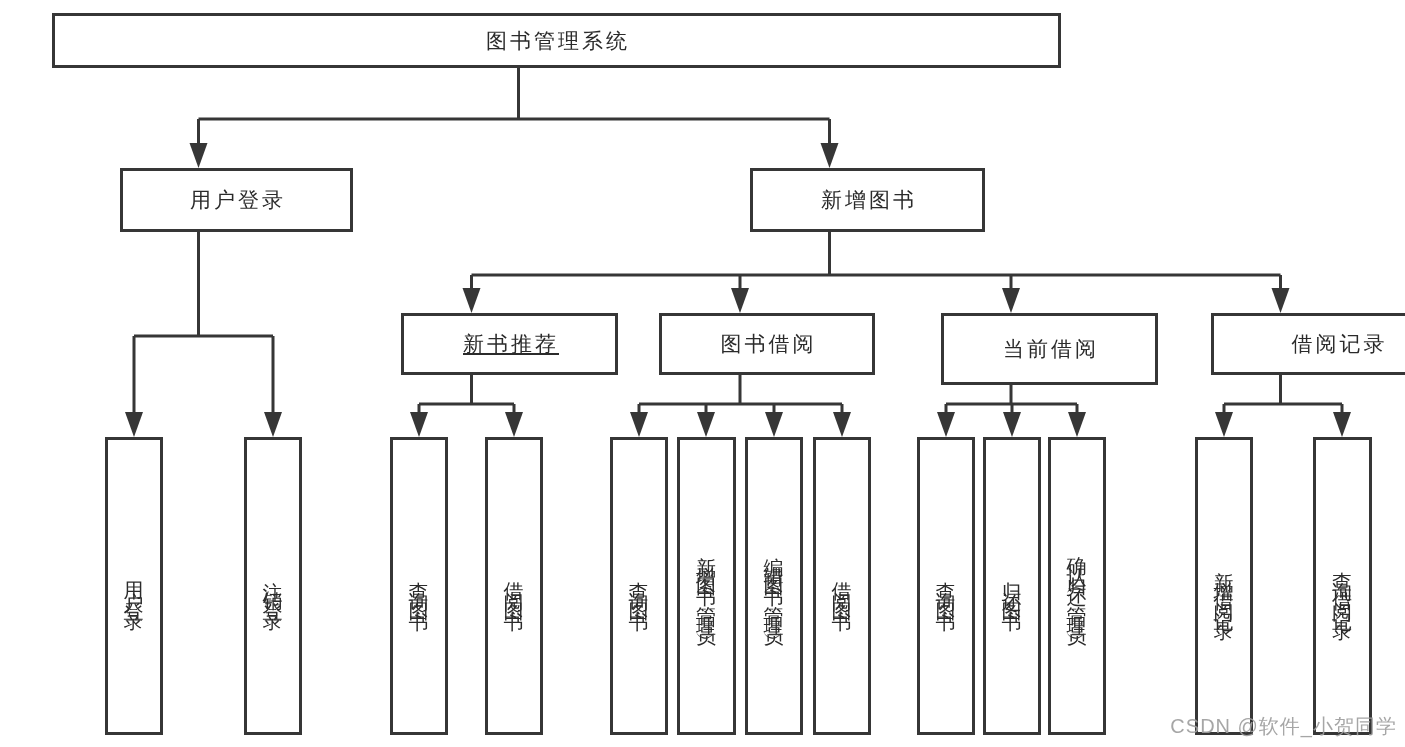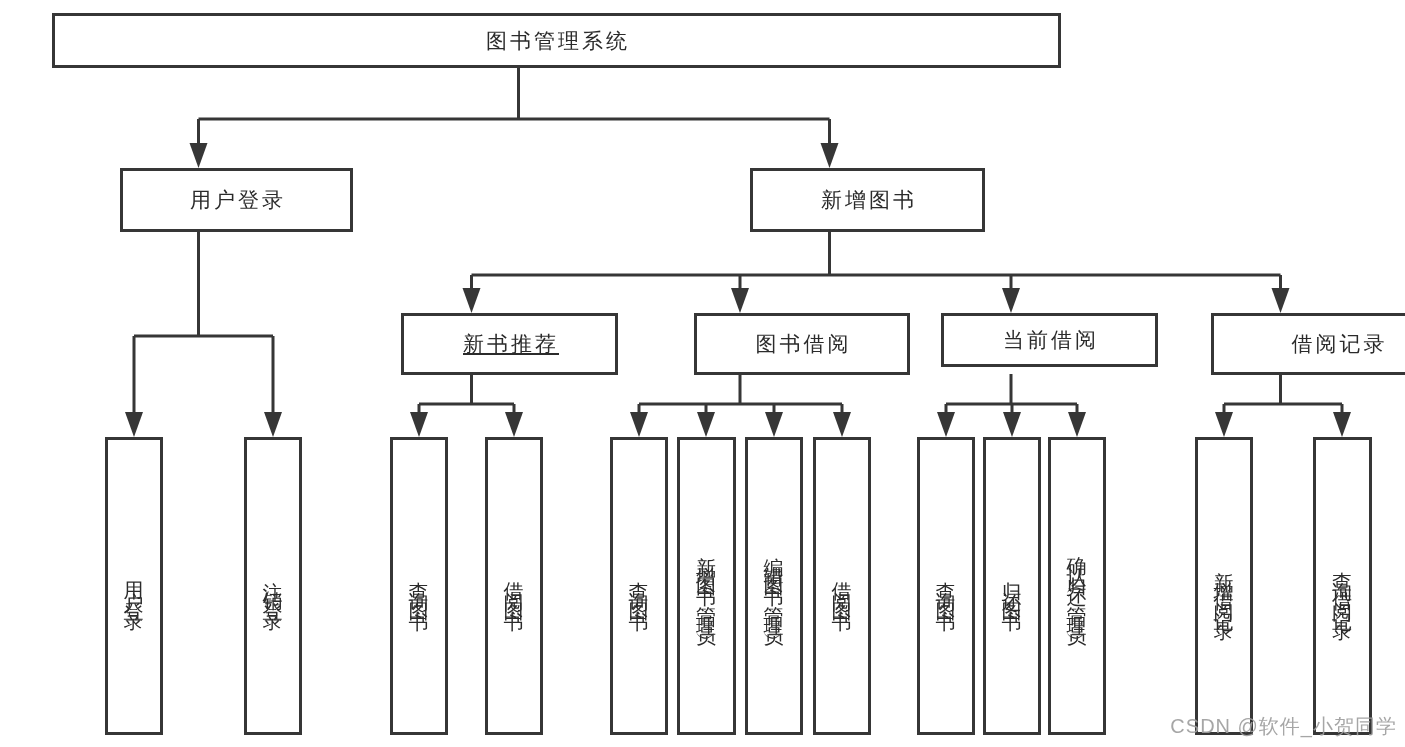--- a/index.html
+++ b/index.html
@@ -103,22 +103,22 @@
     <polygon points="1215,412 1233,412 1224,437"></polygon>
     <polygon points="1333,412 1351,412 1342,437"></polygon>
   </svg>
 
   <div class="box h" style="left:14px; top:13px; width:1009px; height:55px;">图书管理系统</div>
 
   <div class="box h" style="left:82px; top:168px; width:233px; height:64px;">用户登录</div>
   <div class="box h" style="left:712px; top:168px; width:235px; height:64px;">新增图书</div>
 
   <div class="box h" style="left:363px; top:313px; width:217px; height:62px;text-decoration:underline;">新书推荐</div>
-  <div class="box h" style="left:656px; top:313px; width:216px; height:62px;">图书借阅</div>
-  <div class="box h" style="left:903px; top:313px; width:217px; height:54px;">当前借阅</div>
+  <div class="box h" style="left:621px; top:313px; width:216px; height:62px;">图书借阅</div>
+  <div class="box h" style="left:903px; top:313px; width:217px; height:72px;">当前借阅</div>
   <div class="box h" style="left:1173px; top:313px; width:254px; height:62px;">借阅记录</div>
 
   <div class="box v" style="left:105px; top:437px; width:58px; height:298px;">用户登录</div>
   <div class="box v" style="left:244px; top:437px; width:58px; height:298px;">注销登录</div>
 
   <div class="box v" style="left:390px; top:437px; width:58px; height:298px;">查询图书</div>
   <div class="box v" style="left:485px; top:437px; width:58px; height:298px;">借阅图书</div>
 
   <div class="box v" style="left:610px; top:437px; width:58px; height:298px;">查询图书</div>
   <div class="box v" style="left:677px; top:437px; width:59px; height:298px;">新增图书（管理员）</div>

